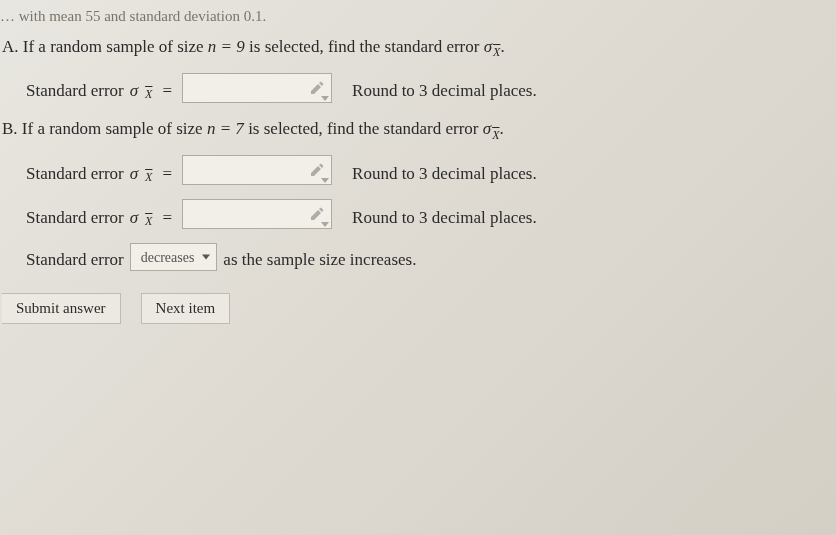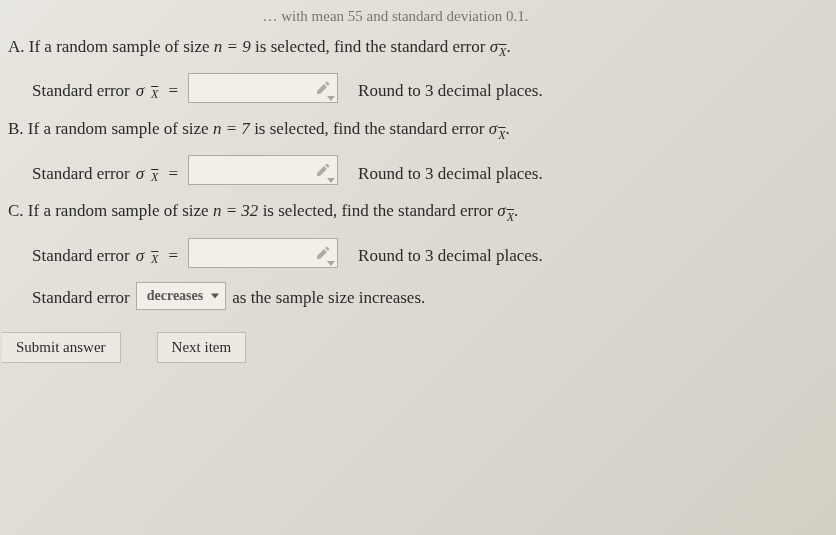--- a/index.html
+++ b/index.html
@@ -9,28 +9,27 @@
     font-family: Georgia, 'Times New Roman', serif;
     background: linear-gradient(135deg, #e8e6e0 0%, #dedad2 50%, #d4cfc5 100%);
     color: #2a2a2a;
     padding: 6px 18px 10px 0;
     font-size: 17px;
     line-height: 1.4;
     position: relative;
     overflow: hidden;
   }
   .truncated-top {
-    text-align: center;
+    text-align: left;
     color: #7a7468;
     font-size: 15px;
     margin-bottom: 8px;
     padding-right: 60px;
-    padding-left: 33px;
   }
-  .question-block { margin-bottom: 14px; padding-left: 8px; }
+  .question-block { margin-bottom: 14px; padding-left: 2px; }
   .question-prompt { margin-bottom: 12px; }
   .answer-row {
     display: flex;
     align-items: flex-end;
     gap: 6px;
     padding-left: 24px;
     margin-bottom: 6px;
   }
   .sigma { font-style: italic; }
   .sigma-sub {
@@ -77,35 +76,34 @@
     align-items: center;
     border: 1px solid #b0aaa0;
     background: #f2efe8;
     height: 28px;
     padding: 0 22px 0 10px;
     font-size: 14px;
     color: #555;
     position: relative;
     vertical-align: middle;
     min-width: 86px;
-    font-weight: bold;
   }
   .chev {
     position: absolute;
     right: 6px;
     top: 50%;
     transform: translateY(-50%);
     width: 0; height: 0;
     border-left: 4px solid transparent;
     border-right: 4px solid transparent;
     border-top: 5px solid #555;
   }
   .button-row {
     display: flex;
-    gap: 36px;
+    gap: 20px;
     margin-top: 22px;
     padding-left: 2px;
   }
   .btn {
     border: 1px solid #c0bab0;
     background: #ece9e2;
     padding: 6px 14px;
     font-family: inherit;
     font-size: 15px;
     color: #2a2a2a;
@@ -152,24 +150,20 @@
       <svg class="pencil-icon" viewBox="0 0 16 16">
           <path fill="#777" d="M2 11l7-7 3 3-7 7H2v-3zM10 3l1-1c.4-.4 1-.4 1.4 0l1.6 1.6c.4.4.4 1 0 1.4l-1 1-3-3z"></path>
         </svg>
       <span class="dropdown-icon"></span>
     </span>
     <span class="round-text">Round to 3 decimal places.</span>
   </div>
 </div>
 
 <div class="question-block">
-  <div class="question-prompt">
-    <span>C.</span>
-    <span>If a random sample of size </span><i>n = 32</i><span> is selected, find the standard error </span><span class="sigma">σ</span><span class="sigma-sub">X</span><span>.</span>
-  </div>
   <div class="answer-row">
     <span>Standard error </span>
     <span class="sigma">σ</span>
       <span class="sigma-sub">X</span>
     <span class="equals">=</span>
     <span class="input-box">
       <svg class="pencil-icon" viewBox="0 0 16 16">
           <path fill="#777" d="M2 11l7-7 3 3-7 7H2v-3zM10 3l1-1c.4-.4 1-.4 1.4 0l1.6 1.6c.4.4.4 1 0 1.4l-1 1-3-3z"></path>
         </svg>
       <span class="dropdown-icon"></span>

